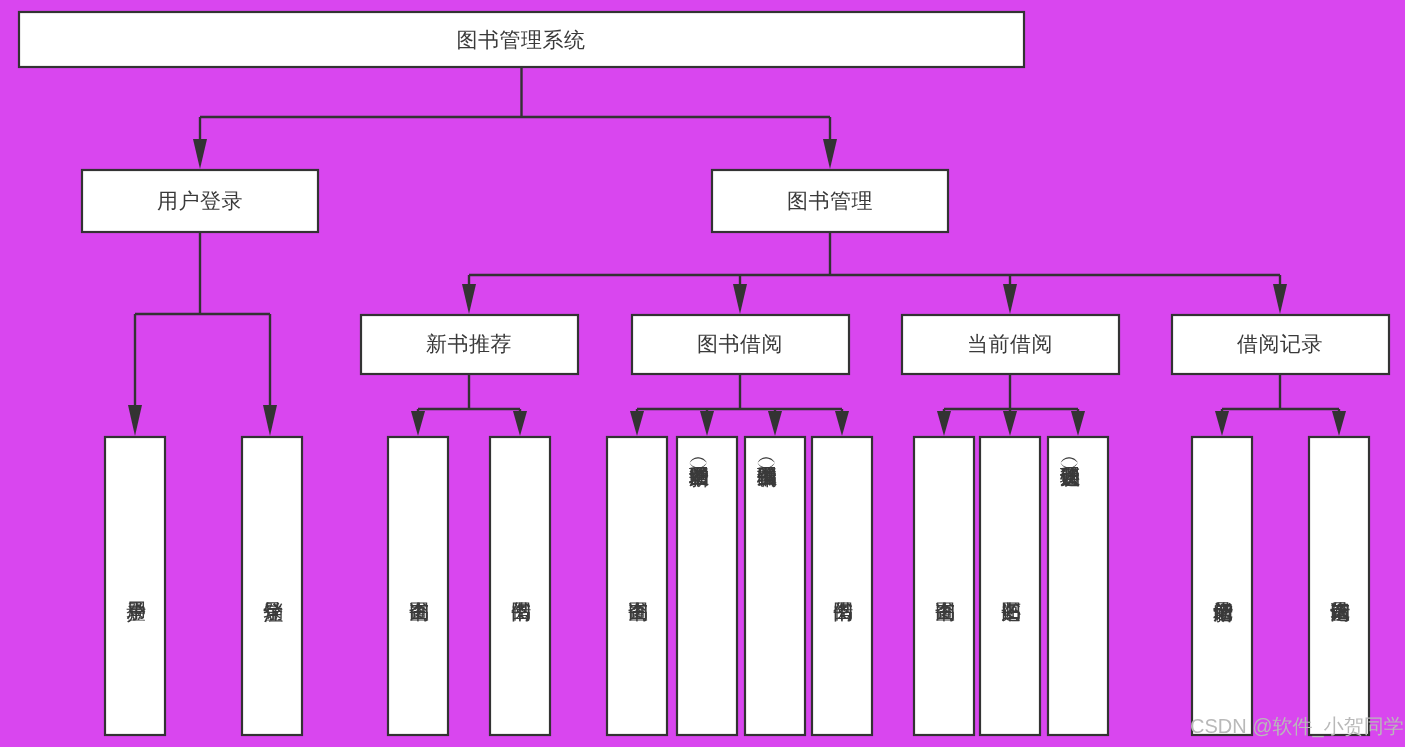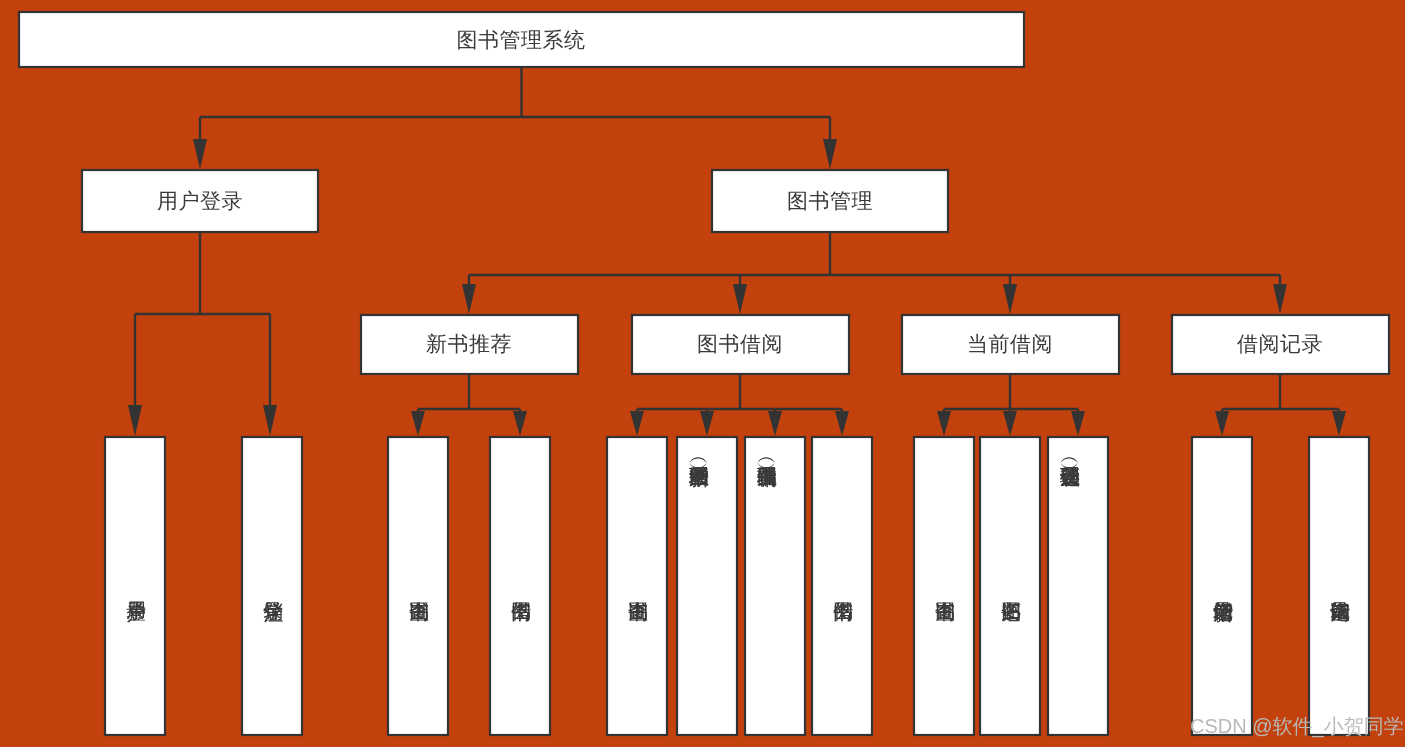--- a/index.html
+++ b/index.html
@@ -7,21 +7,21 @@
     padding: 0;
     background: #ffffff;
   }
   body {
     font-family: "Liberation Sans", "DejaVu Sans", sans-serif;
   }
   #diagram-root {
     position: relative;
     width: 1405px;
     height: 747px;
-    background: #c2410c;
+    background: #d946ef;
     overflow: hidden;
   }
   svg.flow {
     position: absolute;
     left: 0;
     top: 0;
     width: 1405px;
     height: 747px;
   }
   .node-box {

